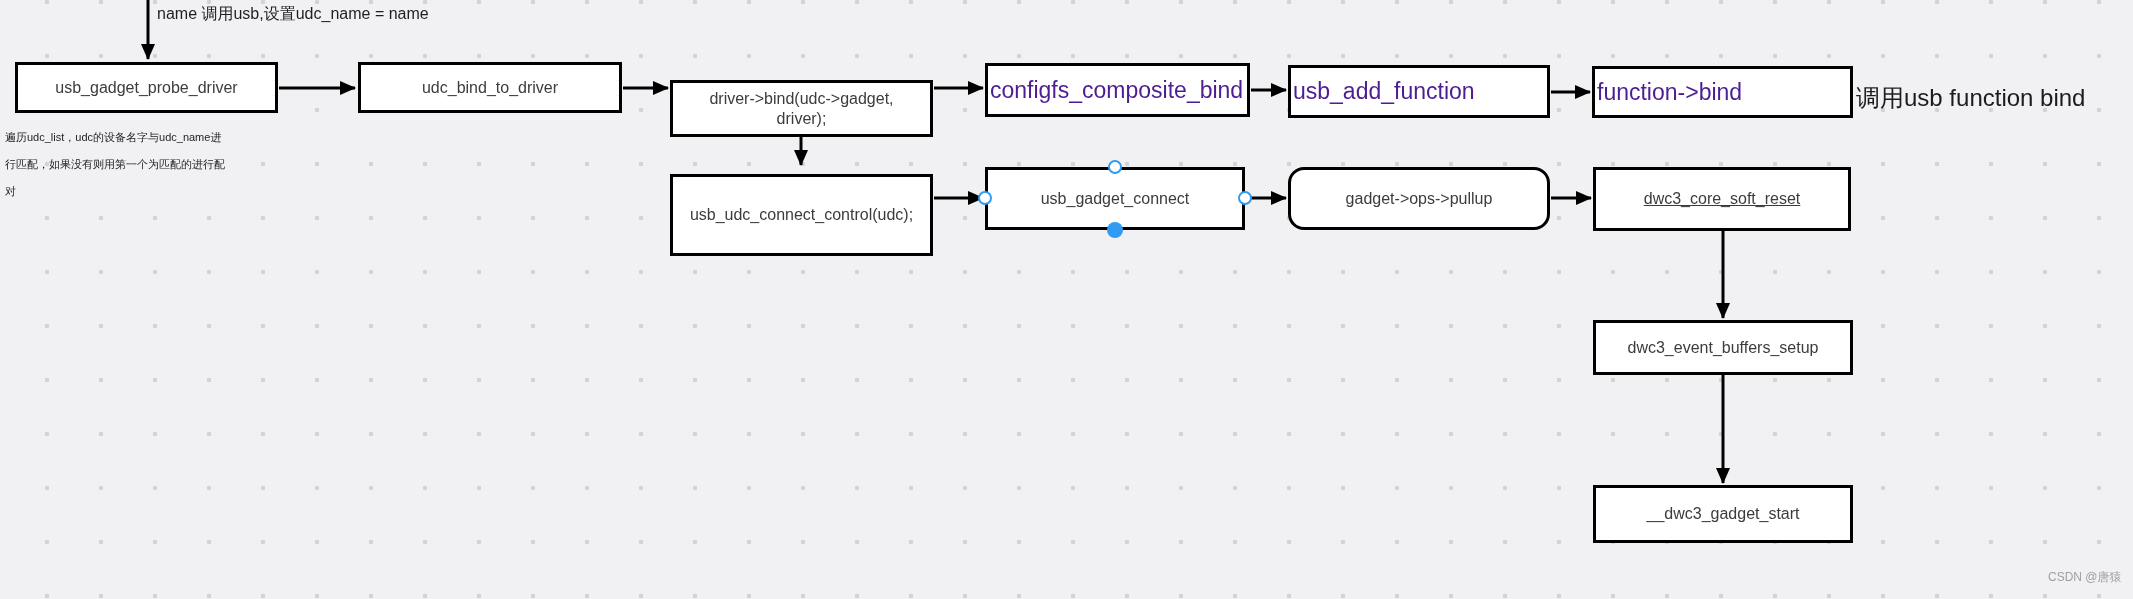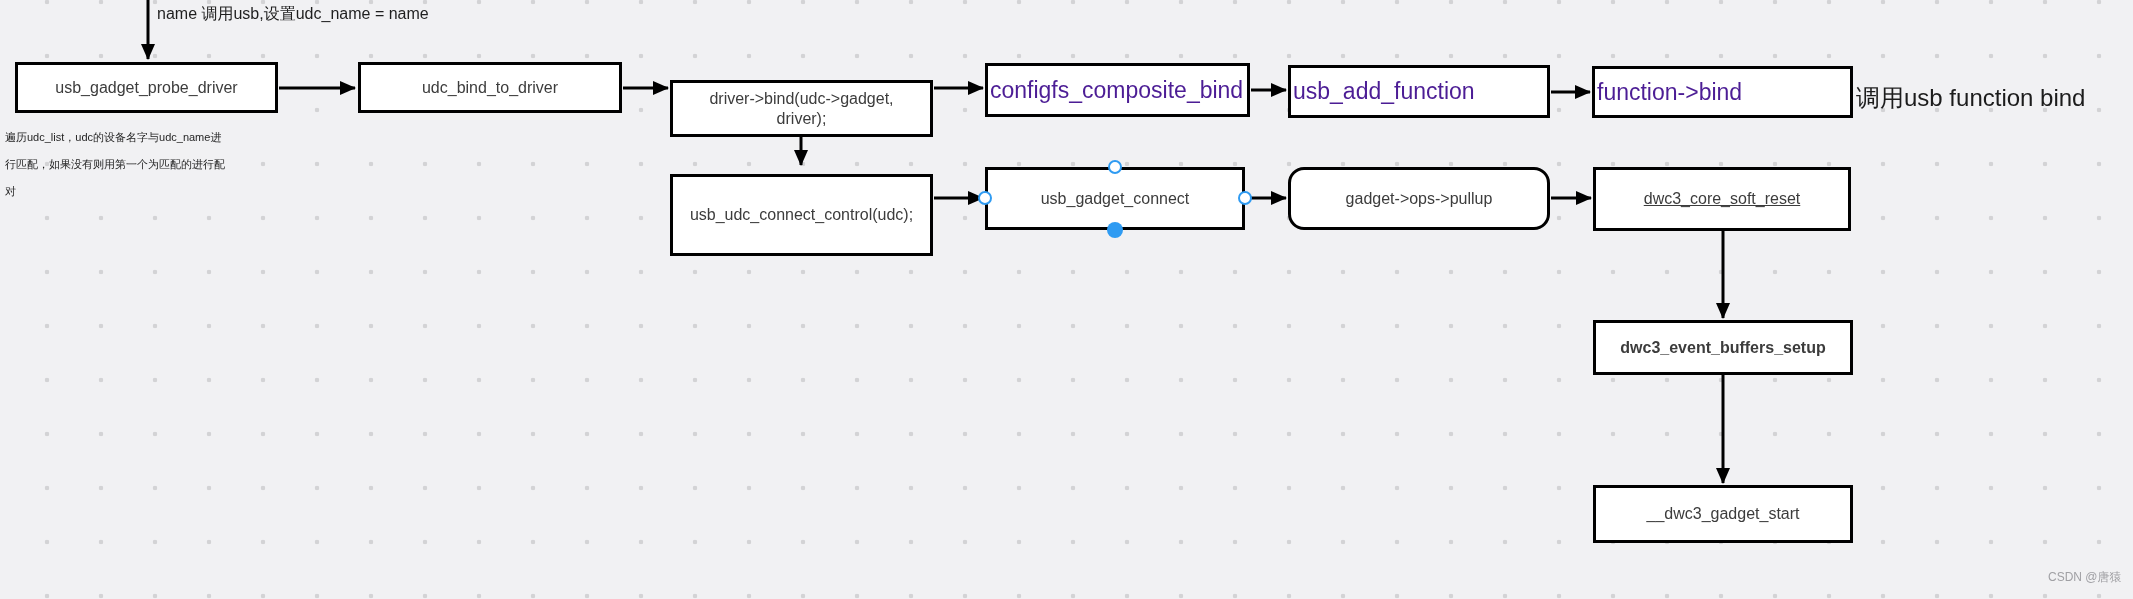--- a/index.html
+++ b/index.html
@@ -28,21 +28,21 @@
   .n0{left:15px;top:62px;width:263px;height:51px;}
   .n1{left:358px;top:62px;width:264px;height:51px;}
   .n2{left:670px;top:60px;width:263px;height:57px;padding:0 12px;margin-top:20px;}
   .n3{left:985px;top:63px;width:265px;height:54px;}
   .n4{left:1288px;top:65px;width:262px;height:53px;}
   .n5{left:1592px;top:66px;width:261px;height:52px;}
   .n6{left:670px;top:174px;width:263px;height:82px;}
   .n7{left:985px;top:167px;width:260px;height:63px;}
   .n8{left:1288px;top:167px;width:262px;height:63px;border-radius:16px;}
   .n9{left:1593px;top:167px;width:258px;height:64px;text-decoration:underline;}
-  .n10{left:1593px;top:320px;width:260px;height:55px;font-weight:bold;}
+  .n10{left:1593px;top:320px;width:260px;height:55px;}
   .n11{left:1593px;top:485px;width:260px;height:58px;}
 
   .lbl{position:absolute;color:#1f1f1f;white-space:nowrap;}
   .top-lbl{left:157px;top:4px;font-size:16px;}
   .call-lbl{left:1856px;top:82px;font-size:24px;color:#1c1c1c;}
   .note{position:absolute;left:5px;top:124px;font-size:11px;line-height:27px;color:#1f1f1f;}
   .watermark{position:absolute;left:2048px;top:569px;font-size:12px;color:#a0a0a4;}
 
   .handle{
     position:absolute;width:14px;height:14px;border-radius:50%;

